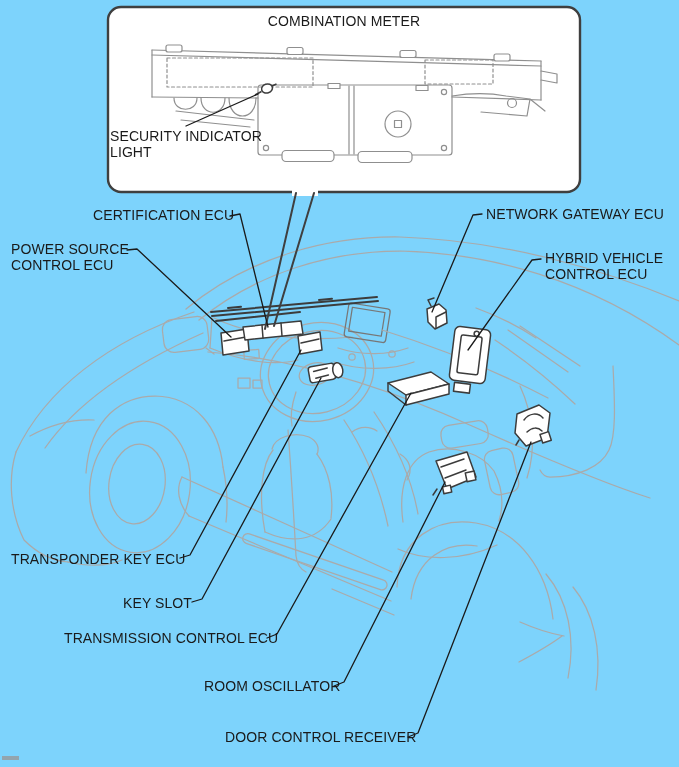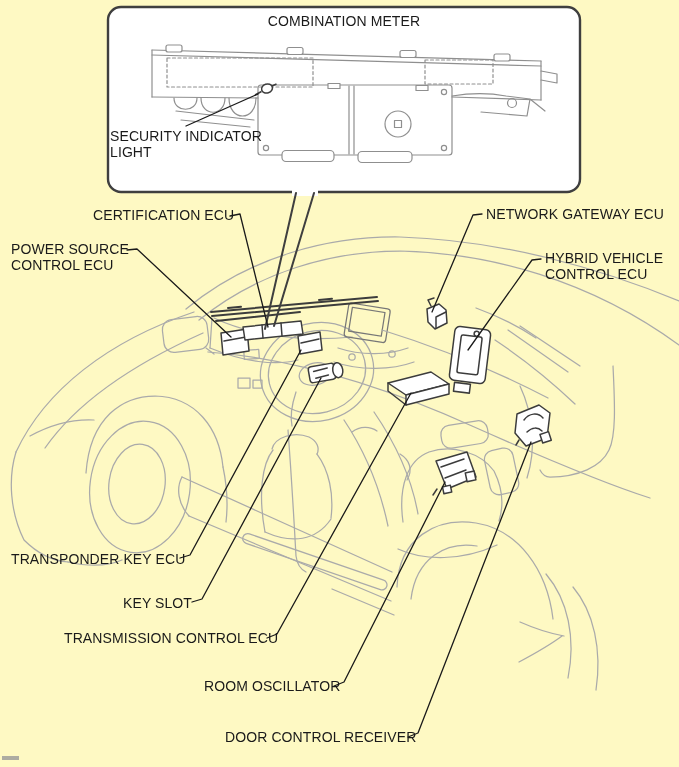--- a/index.html
+++ b/index.html
@@ -1,16 +1,16 @@
 <!DOCTYPE html>
 <html><head>
 <meta charset="utf-8">
 <style>
   html,body{margin:0;padding:0;background:#ffffff;}
-  #stage{position:relative;width:679px;height:767px;background:#fef9c3;overflow:hidden;}
+  #stage{position:relative;width:679px;height:767px;background:#7dd3fc;overflow:hidden;}
   svg{display:block;}
   text{font-family:"Liberation Sans","DejaVu Sans",sans-serif;font-size:14px;letter-spacing:.1px;}
   .lbl{font-size:14px;}
   .dashed{stroke-dasharray:3 2.5;}
 </style>
 </head>
 <body>
 
 <div id="stage">
 <svg width="679" height="767" viewBox="0 0 679 767">

